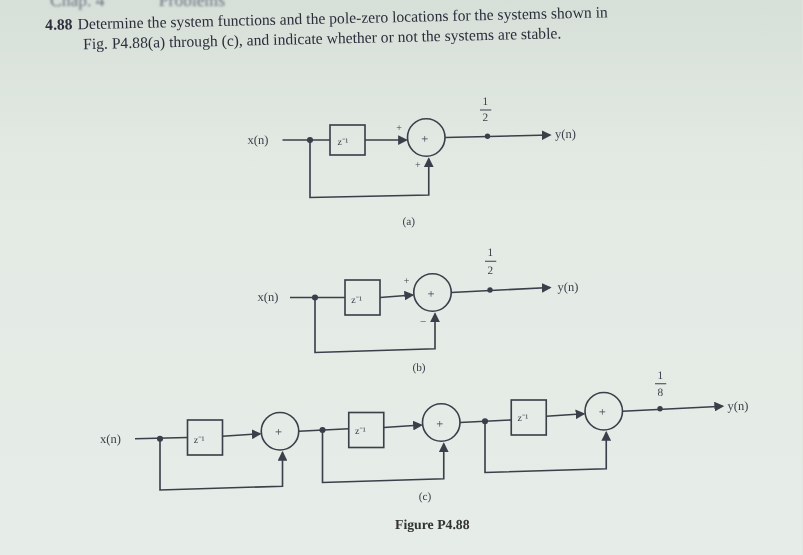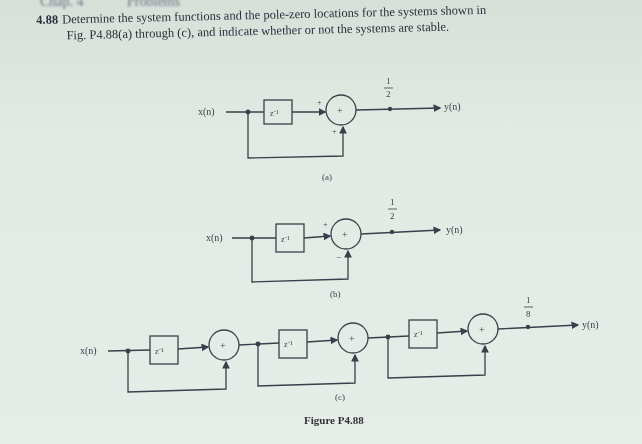--- a/index.html
+++ b/index.html
@@ -5,21 +5,21 @@
   html,body{margin:0;padding:0;}
   body{width:642px;height:444px;overflow:hidden;background:#dfe6e0;position:relative;font-family:"Liberation Serif","DejaVu Serif",serif;color:#2a2f3a;}
   .page{position:absolute;left:0;top:0;width:642px;height:444px;background:linear-gradient(180deg,#d7dfd9 0%,#e3eae4 30%,#e6ece7 100%);}
   .chap{position:absolute;left:40px;top:-6px;font-size:14px;color:#6b7280;filter:blur(0.8px);}
   .chap span{margin-right:40px;}
   .problem{position:absolute;left:36px;top:12px;width:600px;font-size:12.5px;line-height:16px;transform:rotate(-1.3deg);transform-origin:left top;}
   .problem .num{font-weight:bold;margin-right:4px;}
   .problem .line2{padding-left:30px;display:block;}
   svg{position:absolute;left:0;top:0;}
   svg text{font-family:"Liberation Serif",serif;fill:#3a3f4a;}
-  .fig-caption{position:absolute;left:304px;top:414px;font-size:11px;font-weight:bold;color:#333;}
+  .fig-caption{position:absolute;left:316px;top:414px;font-size:11px;font-weight:bold;color:#333;}
 </style>
 </head>
 <body>
 
 <div class="page">
   <div class="chap">
     <span>Chap. 4</span>
     <span>Problems</span>
   </div>
 

